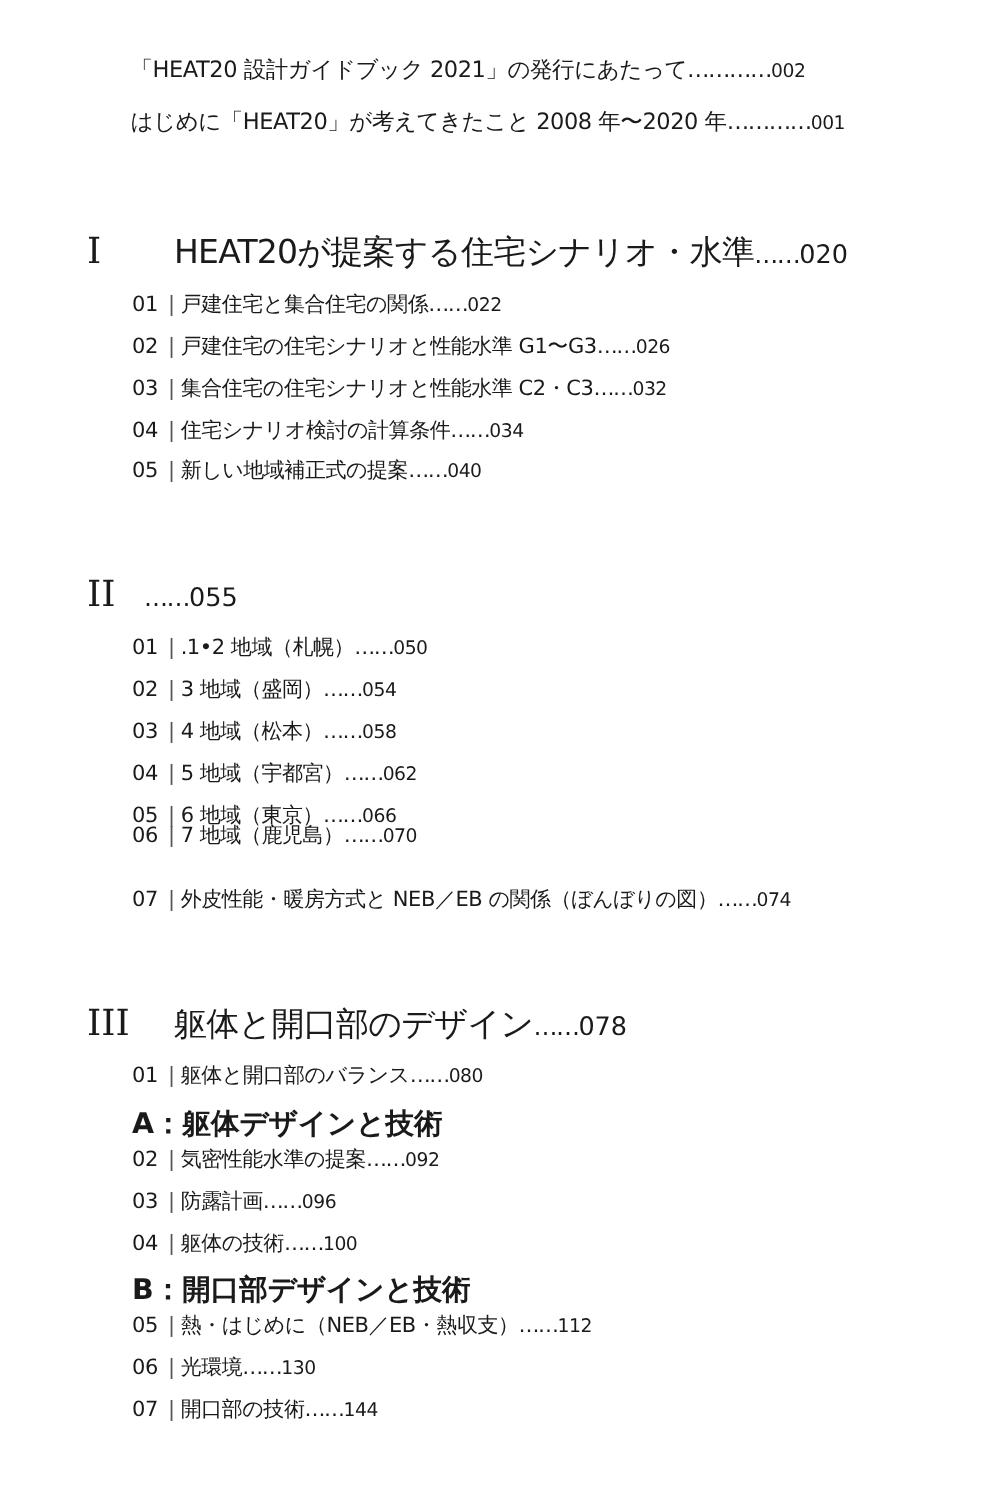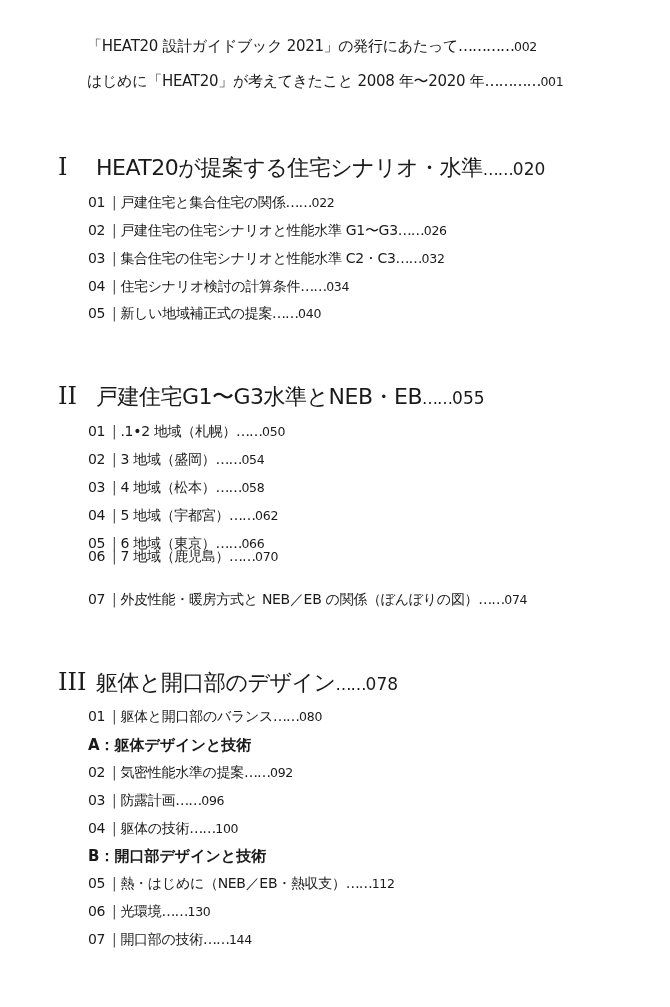--- a/index.html
+++ b/index.html
@@ -6,26 +6,26 @@
   body {
     width: 670px; height: 1007px; background: #ffffff; color: #1a1a1a;
     font-family: "DejaVu Sans", "Liberation Sans", sans-serif;
     position: relative; overflow: hidden;
   }
   .intro { position: absolute; left: 87px; font-size: 15px; letter-spacing: -0.3px; white-space: nowrap; }
   .dots { letter-spacing: -1px; }
   .pg { font-size: 12.5px; }
   .chapter { position: absolute; left: 58px; white-space: nowrap; display: flex; align-items: baseline; }
   .numeral { font-family: "DejaVu Serif", "Liberation Serif", serif; font-size: 24px; width: 38px; display: inline-block; }
-  .ch-title { font-size: 22px; letter-spacing: -0.5px; }
+  .ch-title { font-size: 22px; letter-spacing: -0.5px; margin-left: 20px; }
   .ch-pg { font-size: 17px; }
   .item { position: absolute; left: 88px; font-size: 14px; white-space: nowrap; letter-spacing: -0.3px; }
   .num { display: inline-block; width: 22px; }
   .sep { display: inline-block; color: #555; margin: 0 4px 0 2px; }
-  .sub { position: absolute; left: 88px; font-size: 15px; font-weight: bold; white-space: nowrap; }
+  .sub { position: absolute; left: 88px; font-size: 19px; font-weight: bold; white-space: nowrap; }
 </style>
 </head>
 <body>
 
 <div class="intro" style="top:37px">
   <span>「HEAT20 設計ガイドブック 2021」の発行にあたって</span><span class="dots">…………</span><span class="pg">002</span>
 </div>
 <div class="intro" style="top:72px">
   <span>はじめに「HEAT20」が考えてきたこと 2008 年〜2020 年</span><span class="dots">…………</span><span class="pg">001</span>
 </div>
@@ -37,21 +37,20 @@
     <span class="ch-pg">020</span>
 </div>
 <div class="item" style="top:194px"><span class="num">01</span><span class="sep">|</span><span>戸建住宅と集合住宅の関係</span><span class="dots">……</span><span class="pg">022</span></div>
 <div class="item" style="top:222px"><span class="num">02</span><span class="sep">|</span><span>戸建住宅の住宅シナリオと性能水準 G1〜G3</span><span class="dots">……</span><span class="pg">026</span></div>
 <div class="item" style="top:250px"><span class="num">03</span><span class="sep">|</span><span>集合住宅の住宅シナリオと性能水準 C2・C3</span><span class="dots">……</span><span class="pg">032</span></div>
 <div class="item" style="top:278px"><span class="num">04</span><span class="sep">|</span><span>住宅シナリオ検討の計算条件</span><span class="dots">……</span><span class="pg">034</span></div>
 <div class="item" style="top:305px"><span class="num">05</span><span class="sep">|</span><span>新しい地域補正式の提案</span><span class="dots">……</span><span class="pg">040</span></div>
 
 <div class="chapter" style="top:382px">
   <span class="numeral">II</span>
-  <span class="ch-title">戸建住宅G1〜G3水準とNEB・EB</span>
     <span class="dots">……</span>
     <span class="ch-pg">055</span>
 </div>
 <div class="item" style="top:423px"><span class="num">01</span><span class="sep">|</span><span>.1•2 地域（札幌）</span><span class="dots">……</span><span class="pg">050</span></div>
 <div class="item" style="top:451px"><span class="num">02</span><span class="sep">|</span><span>3 地域（盛岡）</span><span class="dots">……</span><span class="pg">054</span></div>
 <div class="item" style="top:479px"><span class="num">03</span><span class="sep">|</span><span>4 地域（松本）</span><span class="dots">……</span><span class="pg">058</span></div>
 <div class="item" style="top:507px"><span class="num">04</span><span class="sep">|</span><span>5 地域（宇都宮）</span><span class="dots">……</span><span class="pg">062</span></div>
 <div class="item" style="top:535px"><span class="num">05</span><span class="sep">|</span><span>6 地域（東京）</span><span class="dots">……</span><span class="pg">066</span></div>
 <div class="item" style="top:548px"><span class="num">06</span><span class="sep">|</span><span>7 地域（鹿児島）</span><span class="dots">……</span><span class="pg">070</span></div>
 <div class="item" style="top:591px"><span class="num">07</span><span class="sep">|</span><span>外皮性能・暖房方式と NEB／EB の関係（ぼんぼりの図）</span><span class="dots">……</span><span class="pg">074</span></div>

